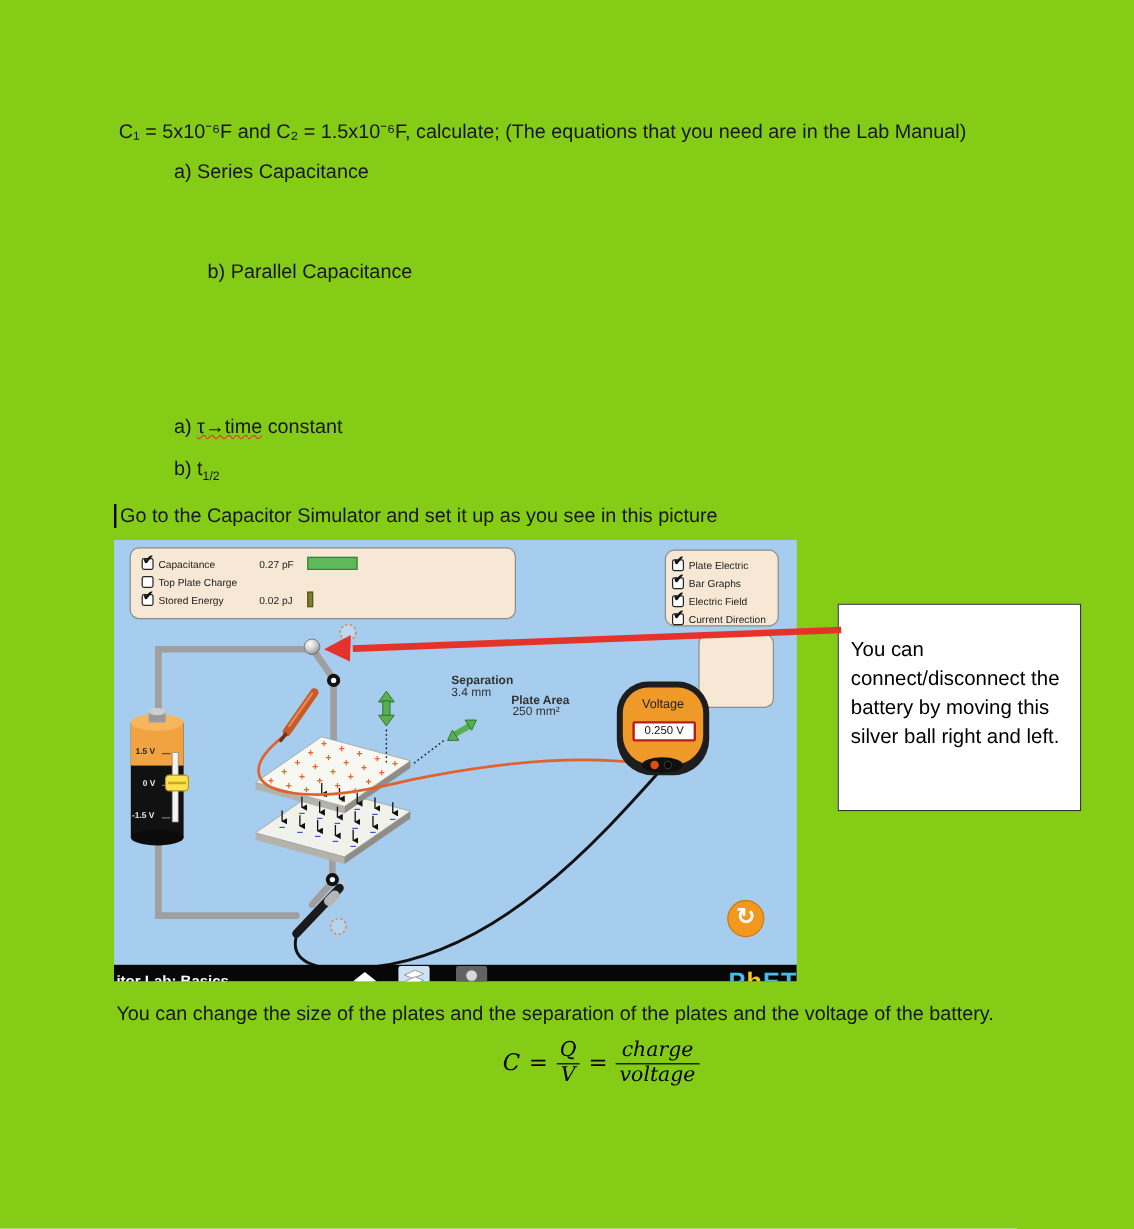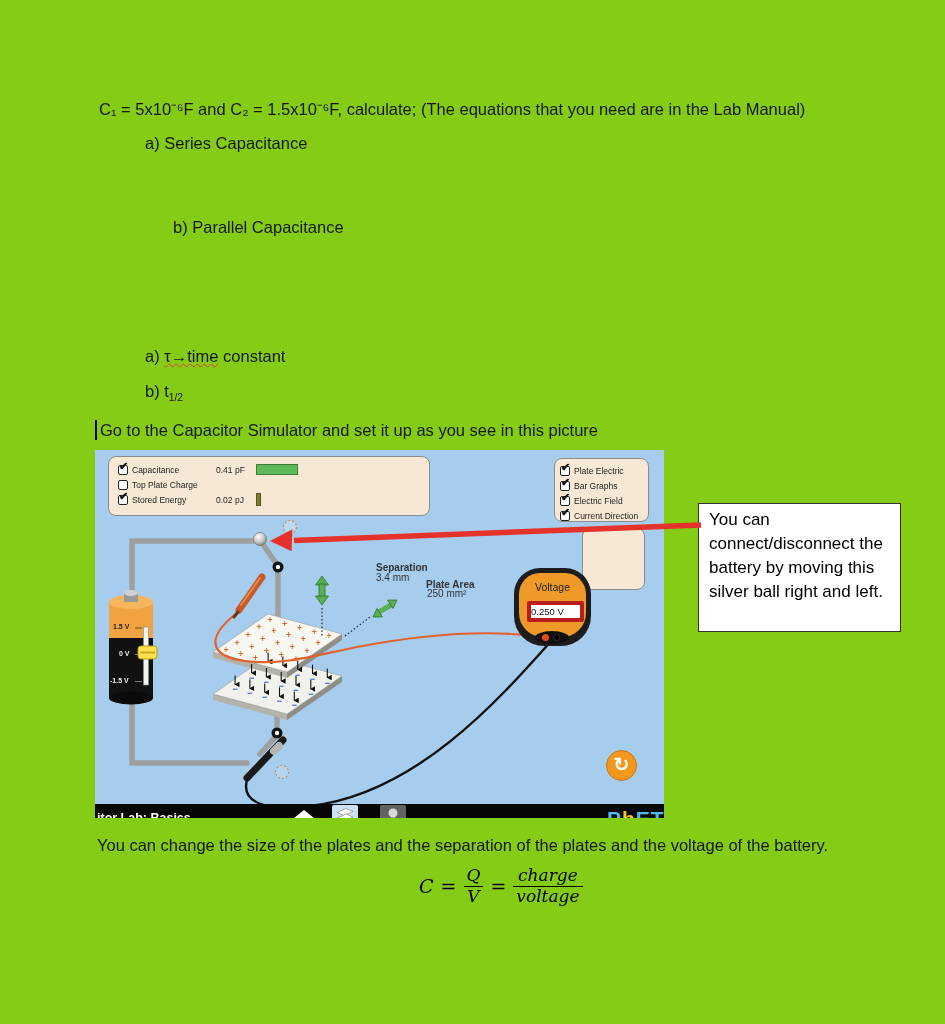--- a/index.html
+++ b/index.html
@@ -26,22 +26,22 @@
   .meters .val{width:40px;}
   .bar-big{width:40px;height:9px;background:#5fb85a;border:1px solid #3e7d3a;}
   .bar-tiny{width:2.5px;height:11px;background:#7d7d2a;border:0.5px solid #55551c;}
   .tinylabel{position:absolute;font-size:10px;font-weight:bold;color:#333;line-height:9px;white-space:nowrap;padding-left:44px;}
   .batlabel{position:absolute;font-size:7px;font-weight:bold;white-space:nowrap;}
 
   .voltmeter{position:absolute;left:419px;top:118px;width:77px;height:78px;background:#1d1d1d;
              border-radius:26px 26px 30px 30px;}
   .voltface{position:absolute;left:5px;top:5px;right:5px;bottom:9px;background:#ef9a28;border-radius:21px 21px 24px 24px;}
   .voltlabel{position:absolute;left:0;right:0;top:13px;text-align:center;font-size:10.5px;color:#222;}
-  .voltdisp{position:absolute;left:13px;top:33px;width:49px;height:13px;background:#fff;border:4px solid #b91c1c;
-            border-radius:2px;font-size:9.5px;text-align:left;line-height:13px;color:#111;}
+  .voltdisp{position:absolute;left:13px;top:33px;width:49px;height:13px;background:#fff;border:2px solid #b91c1c;
+            border-radius:2px;font-size:9.5px;text-align:center;line-height:13px;color:#111;}
   .voltterm{position:absolute;left:21px;bottom:2px;width:34px;height:13px;background:#101010;border-radius:50%;}
   .dot-red{position:absolute;left:7px;top:3px;width:7px;height:7px;border-radius:50%;background:#e04e10;}
   .dot-blk{position:absolute;left:18px;top:3px;width:7px;height:7px;border-radius:50%;background:#000;border:1px solid #333;box-sizing:border-box;}
 
   .resetbtn{position:absolute;left:511px;top:300px;width:31px;height:31px;border-radius:50%;
             background:#f2991d;border:1px solid #c97a10;box-sizing:border-box;color:#fff;
             font-size:19px;font-weight:bold;text-align:center;line-height:28px;}
 
   .navbar{position:absolute;left:0;bottom:0;width:100%;height:14px;background:#070707;}
   .navtitle{position:absolute;left:2px;top:7px;font-size:12.5px;font-weight:bold;color:#fff;white-space:nowrap;}
@@ -50,21 +50,21 @@
   .tab .tile{width:26px;height:19px;margin:0 auto;border-radius:2px;display:flex;align-items:center;justify-content:center;}
   .tab1{left:230px;} .tab1 .tile{background:#cde2f4;}
   .tab2{left:278px;} .tab2 .tile{background:#626262;}
   .tablabel{font-size:6.5px;line-height:8px;}
   .tab1 .tablabel{color:#d8b932;} .tab2 .tablabel{color:#c4c4c4;}
   .phet{position:absolute;left:512px;top:3px;font-size:21px;font-weight:bold;letter-spacing:1px;white-space:nowrap;}
   .phet .b{color:#4db8ea;} .phet .y{color:#f6c51f;}
 
   
   .callout{position:absolute;left:698px;top:503px;width:181px;height:119px;background:#fff;border:1.3px solid #333;
-           padding:4px 10px;font-size:17px;line-height:24px;color:#000;z-index:20;}
+           padding:26px 10px;font-size:17px;line-height:24px;color:#000;z-index:20;}
   .arrowlayer{position:absolute;left:0;top:0;width:945px;height:1024px;pointer-events:none;z-index:30;}
 
   
   .equation{position:absolute;left:419px;top:866px;display:flex;align-items:center;gap:7px;
             font-family:"DejaVu Serif",serif;font-style:italic;font-size:19px;color:#000;}
   .frac{display:inline-flex;flex-direction:column;align-items:center;font-size:17px;line-height:1.15;}
   .frac .den{border-top:1.6px solid #000;padding:0 3px;}
   .frac .num{padding:0 3px;}
 </style>
 </head>
@@ -243,21 +243,21 @@
       </g>
       <circle cx="165" cy="89" r="6.5" fill="url(#ballg)" stroke="#6e6e6e" stroke-width="0.7"></circle>
     </svg>
 
     <div class="panel meters">
       <div class="cbrow">
         <span class="cb">
             <span class="mark">✔</span>
           </span>
         <span class="lab">Capacitance</span>
-        <span class="val">0.41 pF</span>
+        <span class="val">0.27 pF</span>
         <span class="bar-big"></span>
       </div>
       <div class="cbrow">
         <span class="cb"></span>
         <span class="lab">Top Plate Charge</span>
       </div>
       <div class="cbrow">
         <span class="cb">
             <span class="mark">✔</span>
           </span>

